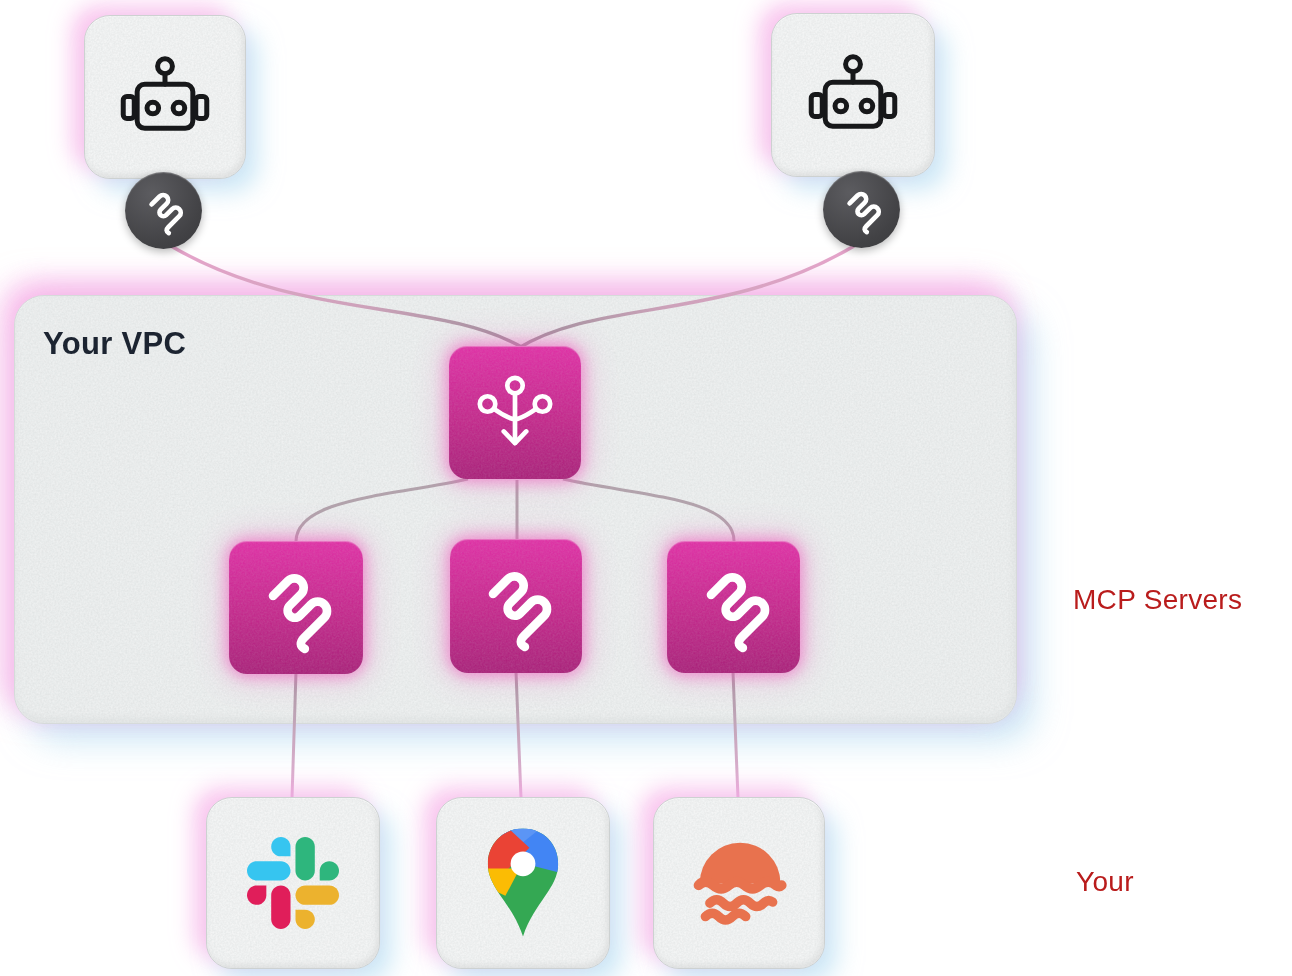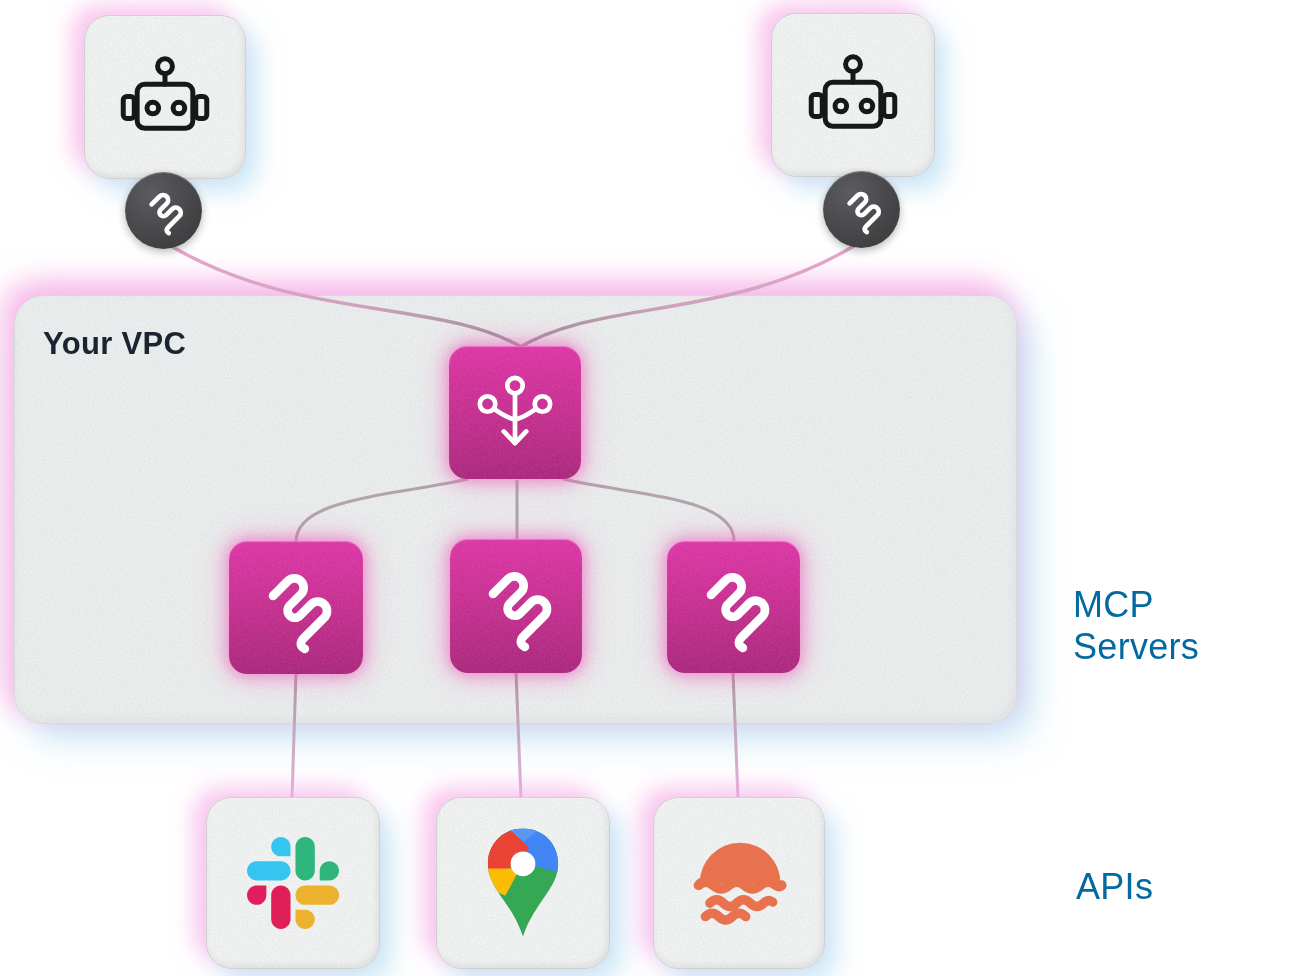--- a/index.html
+++ b/index.html
@@ -48,21 +48,21 @@
   .badge-circle{
     width:77px;height:77px;border-radius:50%;
     background:radial-gradient(circle at 35% 28%, #5c5c60, #424245 68%, #39393c 100%);
     box-shadow:0 3px 9px rgba(0,0,0,0.28), inset 0 1px 1px rgba(255,255,255,0.25);
     display:flex;align-items:center;justify-content:center;
   }
 
   
   .vpc-label{position:absolute;left:28px;top:30px;font-size:31px;font-weight:700;
              color:#1c2431;letter-spacing:0.3px;z-index:5;}
-  .side-label{font-size:36px;font-weight:400;color:#0369a1;letter-spacing:0.3px;}
+  .side-label{font-size:28px;font-weight:400;color:#b91c1c;letter-spacing:0.3px;}
 </style>
 </head>
 <body>
 
 <div class="page">
 
   <svg width="0" height="0" style="position:absolute" aria-hidden="true">
     <defs>
       <filter id="grainF" x="0%" y="0%" width="100%" height="100%">
         <feTurbulence type="fractalNoise" baseFrequency="0.55" numOctaves="2" stitchTiles="stitch"></feTurbulence>
@@ -262,15 +262,15 @@
       <path d="M15 50 A36 36 0 0 1 87 50 Z" fill="#E8724E"></path>
       <g fill="none" stroke="#E8724E" stroke-linecap="round">
         <path d="M14 52 Q20 46 27 52 Q34 58 41 52 Q48 46 55 52 Q62 58 69 52 Q76 46 83 52 Q86 54 88 52" stroke-width="9"></path>
         <path d="M24 68 Q30 62 36 68 Q42 74 48 68 Q54 62 60 68 Q66 74 72 68 Q76 64 80 67" stroke-width="8.5"></path>
         <path d="M20 80 Q26 74 32 80 Q38 86 44 80 Q50 74 56 80" stroke-width="8.5"></path>
       </g>
     </svg>
   </div>
 
   <div class="side-label" style="left:1073px;top:584px;">MCP Servers</div>
-  <div class="side-label" style="left:1076px;top:866px;">APIs</div>
+  <div class="side-label" style="left:1076px;top:866px;">Your</div>
 
 </div>
 
 </body></html>

